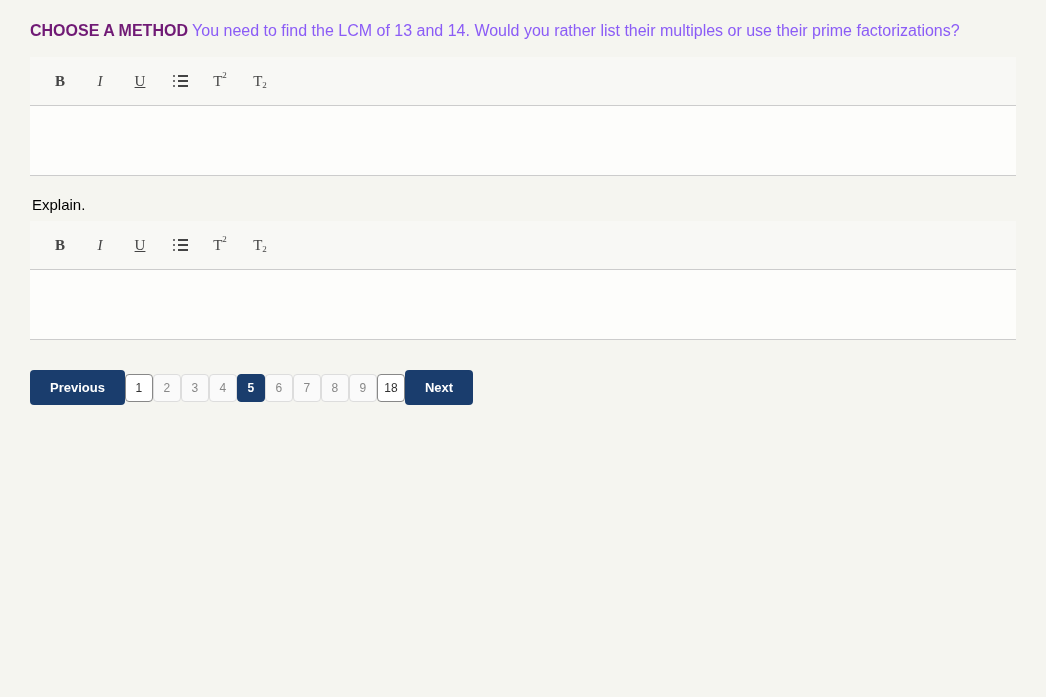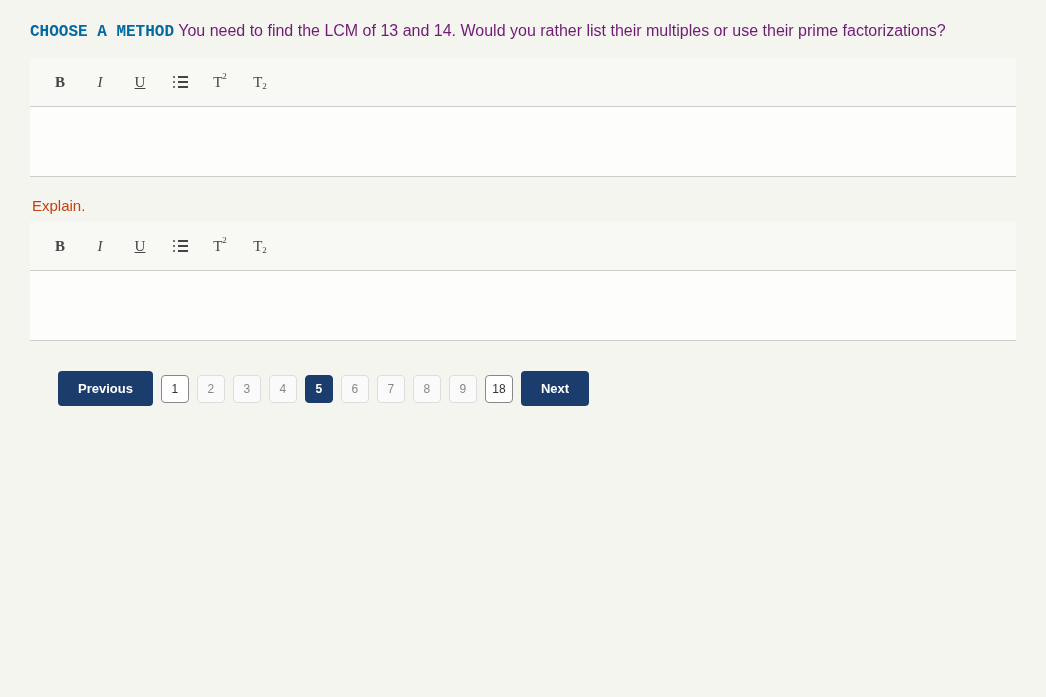--- a/index.html
+++ b/index.html
@@ -10,25 +10,24 @@
       width: 1046px;
       color: #333;
     }
     .question-header {
       margin-bottom: 15px;
       font-size: 16px;
       line-height: 1.4;
     }
     .question-header .title-bold {
       font-weight: bold;
-      color: #0369a1;
-      font-family: Liberation Mono, monospace;
+      color: #701a75;
     }
     .question-header .title-text {
-      color: #701a75;
+      color: #8b5cf6;
       font-weight: normal;
     }
     .editor-block {
       margin-bottom: 20px;
     }
     .toolbar {
       display: flex;
       align-items: center;
       gap: 0;
       padding: 8px 10px;
@@ -74,29 +73,27 @@
     .tb-sub .base { font-size: 15px; }
     .tb-sub .sub { font-size: 9px; position: relative; bottom: -4px; }
     .editor-area {
       min-height: 70px;
       background: #fdfdfb;
       border-bottom: 1px solid #ccc;
       padding: 10px;
     }
     .explain-label {
       font-size: 15px;
-      color: #c2410c;
+      color: #000000;
       margin: 18px 0 8px 2px;
     }
     .nav-bar {
       display: flex;
       align-items: center;
-      gap: 8px;
       margin-top: 30px;
-      margin-left: 28px;
     }
     .nav-btn {
       background: #1a3d6d;
       color: #fff;
       border: none;
       border-radius: 4px;
       padding: 10px 20px;
       font-size: 13px;
       font-weight: bold;
       cursor: pointer;

